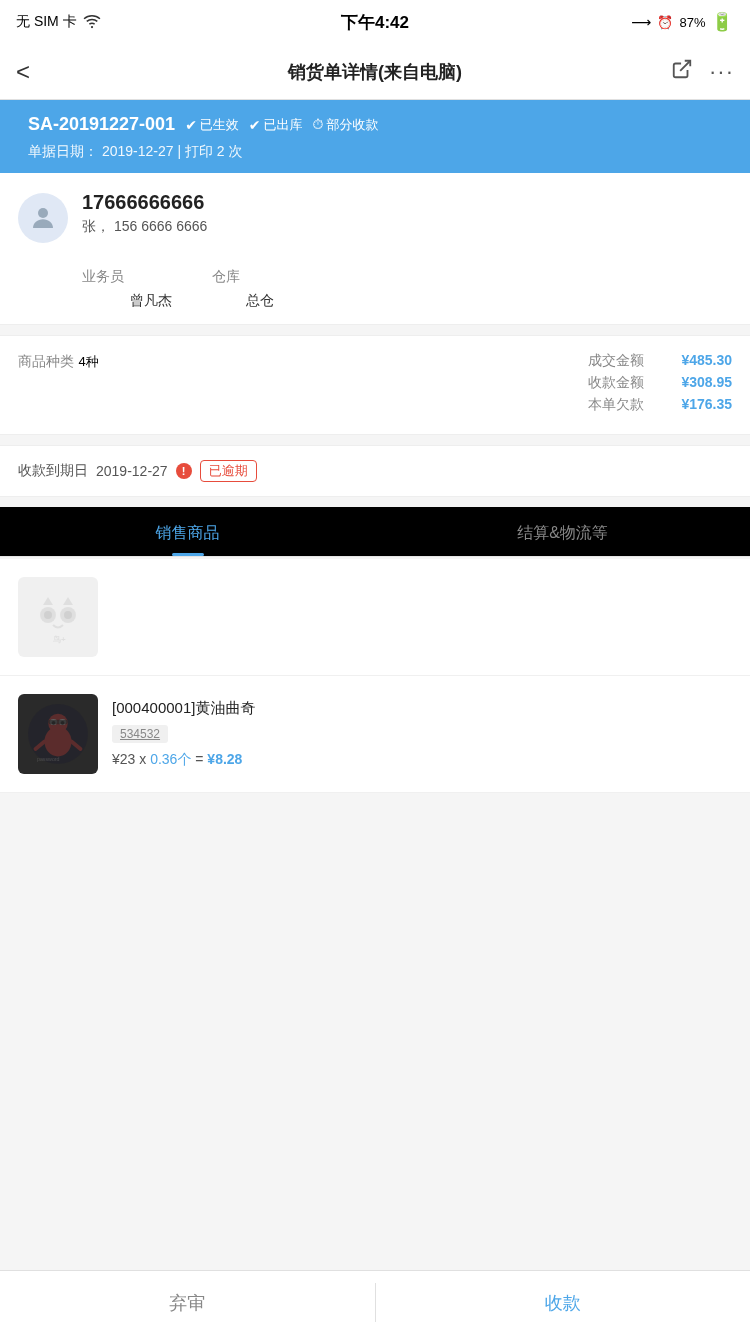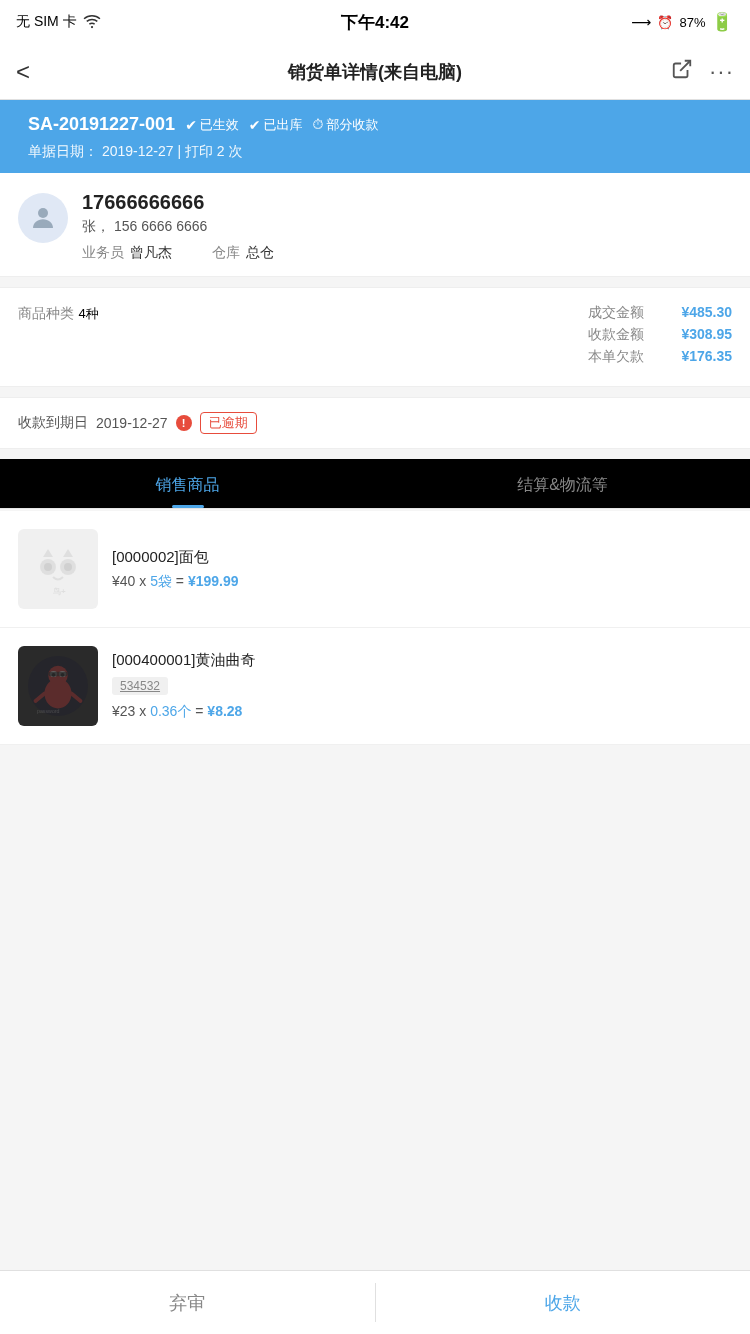--- a/index.html
+++ b/index.html
@@ -152,21 +152,21 @@
       gap: 40px;
       font-size: 14px;
       color: #555;
     }
     .customer-meta-item {
       display: flex;
       align-items: center;
       gap: 6px;
     }
     .customer-meta-item .label { color: #888; }
-    .customer-meta-item .value { color: #333; font-weight: 500; }
+    .customer-meta-item .value { color: #333; font-weight: 500; margin-top: 48px; }
 
     
     .summary-section {
       background: #fff;
       padding: 16px 18px;
       margin-top: 10px;
       border-top: 1px solid #eee;
       border-bottom: 1px solid #eee;
     }
     .summary-row {
@@ -478,31 +478,20 @@
         <circle cx="20" cy="28" r="8" fill="#bbb"></circle>
         <circle cx="40" cy="28" r="8" fill="#bbb"></circle>
         <circle cx="20" cy="28" r="4" fill="#888"></circle>
         <circle cx="40" cy="28" r="4" fill="#888"></circle>
         <path d="M25 38 Q30 43 35 38" stroke="#bbb" stroke-width="2" fill="none"></path>
         <path d="M15 18 L20 10 L25 18" fill="#bbb"></path>
         <path d="M35 18 L40 10 L45 18" fill="#bbb"></path>
         <text x="25" y="55" fill="#bbb" font-size="8" font-weight="bold">鸟+</text>
       </svg>
     </div>
-    <div class="product-info">
-      <div class="product-name">
-        <span>[0000002]面包</span>
-      </div>
-      <div class="product-price">
-        <span>¥40 x </span>
-        <span class="qty">5袋</span>
-        <span> = </span>
-        <span class="total">¥199.99</span>
-      </div>
-    </div>
   </div>
 
   <div class="product-item">
     <div class="product-image product-image-dark" style="position:relative; overflow:hidden;">
 
       <svg viewBox="0 0 80 80" width="80" height="80">
         <circle cx="40" cy="40" r="40" fill="#1a1a2e"></circle>
 
         <ellipse cx="40" cy="50" rx="18" ry="20" fill="#cc3333"></ellipse>
         <circle cx="40" cy="26" r="13" fill="#cc3333"></circle>

